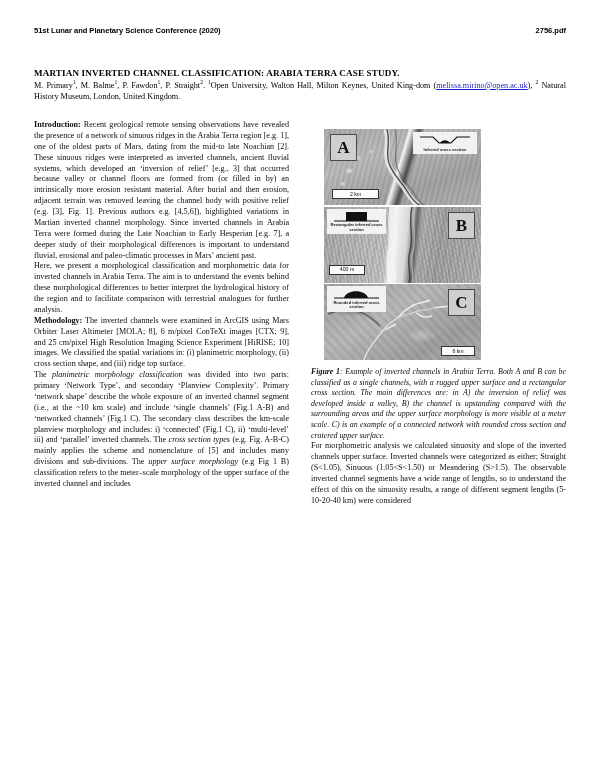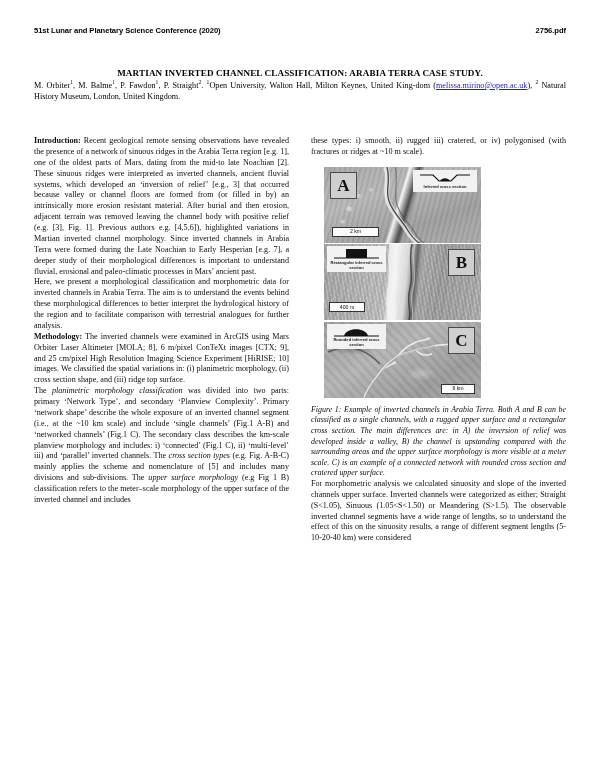--- a/index.html
+++ b/index.html
@@ -36,21 +36,21 @@
   .title-block {
     position: absolute;
     top: 68px;
     left: 34px;
     right: 34px;
   }
   .paper-title {
     font-family: "Liberation Serif", "DejaVu Serif", serif;
     font-weight: bold;
     font-size: 9.1px;
-    text-align: center;
+    text-align: left;
     letter-spacing: 0.15px;
     margin: 0 0 3px 0;
     color: #000;
   }
   .authors {
     font-size: 8.2px;
     line-height: 1.32;
     text-align: justify;
     text-align-last: left;
     margin: 0;
@@ -62,21 +62,21 @@
     line-height: 0;
   }
   .email-link {
     color: #2222cc;
     text-decoration: underline;
   }
 
   
   .col {
     position: absolute;
-    top: 136px;
+    top: 120px;
     width: 255px;
     font-size: 8.15px;
     line-height: 1.335;
     text-align: justify;
     color: #0d0d0d;
   }
   .col-left  { left: 34px; }
   .col-right { left: 311px; }
 
   .col p {
@@ -198,36 +198,36 @@
 
   .fig-caption {
     margin-top: 7px;
     font-size: 7.9px;
     line-height: 1.34;
     font-style: italic;
     text-align: justify;
     color: #0d0d0d;
   }
   .fig-caption .fig-num {
-    font-weight: normal;
+    font-weight: bold;
     font-style: italic;
   }
 </style>
 </head>
 <body>
 
 <div class="page-header">
   <span>51st Lunar and Planetary Science Conference (2020)</span>
   <span>2756.pdf</span>
 </div>
 
 <div class="title-block">
   <h1 class="paper-title">MARTIAN INVERTED CHANNEL CLASSIFICATION: ARABIA TERRA CASE STUDY.</h1>
   <p class="authors">
-    <span>M. Orbiter</span><sup>1</sup><span>, M. Balme</span><sup>1</sup><span>, P. Fawdon</span><sup>1</sup><span>, P. Straight</span><sup>2</sup><span>. </span><sup>1</sup><span>Open University, Walton Hall, Milton Keynes, United King-dom (</span><a class="email-link" href="#">melissa.mirino@open.ac.uk</a><span>), </span><sup>2</sup><span> Natural History Museum, London, United Kingdom.</span>
+    <span>M. Primary</span><sup>1</sup><span>, M. Balme</span><sup>1</sup><span>, P. Fawdon</span><sup>1</sup><span>, P. Straight</span><sup>2</sup><span>. </span><sup>1</sup><span>Open University, Walton Hall, Milton Keynes, United King-dom (</span><a class="email-link" href="#">melissa.mirino@open.ac.uk</a><span>), </span><sup>2</sup><span> Natural History Museum, London, United Kingdom.</span>
   </p>
 </div>
 
 <div class="col col-left">
 
   <p class="p-indent">
     <span class="run-in">Introduction:</span><span>  Recent geological remote sensing observations have revealed the presence of a network of sinuous ridges in the Arabia Terra region [e.g. 1], one of the oldest parts of Mars, dating from the mid-to late Noachian [2]. These sinuous ridges were interpreted as inverted channels, ancient fluvial systems, which developed an ‘inversion of relief’ [e.g., 3] that occurred because valley or channel floors are formed from (or filled in by) an intrinsically more erosion resistant material. After burial and then erosion, adjacent terrain was removed leaving the channel body with positive relief (e.g. [3], Fig. 1]. Previous authors e.g. [4,5,6]), highlighted variations in Martian inverted channel morphology. Since inverted channels in Arabia Terra were formed during the Late Noachian to Early Hesperian [e.g. 7], a deeper study of their morphological differences is important to understand fluvial, erosional and paleo-climatic processes in Mars’ ancient past.</span>
   </p>
 
   <p>Here, we present a morphological classification and morphometric data for inverted channels in Arabia Terra. The aim is to understand the events behind these morphological differences to better interpret  the hydrological history of the region and to facilitate comparison with terrestrial analogues for further analysis.</p>
@@ -237,21 +237,20 @@
   </p>
 
   <p>
     <span>The </span><span class="it">planimetric morphology classification</span><span>  was divided into two parts: primary ‘Network Type’, and secondary ‘Planview Complexity’. Primary ‘network shape’ describe the whole exposure of an inverted channel segment (i.e., at the ~10 km scale) and include ‘single channels’ (Fig.1 A-B) and ‘networked channels’ (Fig.1 C). The secondary class describes the km-scale planview morphology and includes: i) ‘connected’ (Fig.1 C), ii) ‘multi-level’ iii) and ‘parallel’ inverted channels. The </span><span class="it">cross section types</span><span> (e.g. Fig. A-B-C) mainly applies the scheme and nomenclature of [5] and includes many divisions and sub-divisions. The </span><span class="it">upper surface morphology</span><span> (e.g Fig 1 B) classification refers to the  meter–scale morphology of the upper surface of the inverted channel and includes</span>
   </p>
 
 </div>
 
 <div class="col col-right">
 
-  <p>these types: i) smooth, ii) rugged  iii) cratered, or iv) polygonised (with fractures or ridges at ~10 m scale).</p>
 
   <div class="figure">
     <div class="fig-stack">
 
       <div class="panel terrain-a">
         <svg class="channel-svg" viewBox="0 0 157 76" preserveAspectRatio="none">
           <path d="M62,0 C66,14 60,24 64,34 C68,46 76,52 82,62 C86,69 90,73 94,76" fill="none" stroke="#ededed" stroke-width="5" opacity="0.85"></path>
           <path d="M63,0 C67,14 61,24 65,34 C69,46 77,52 83,62 C87,69 91,73 95,76" fill="none" stroke="#3c3c3c" stroke-width="1.4" opacity="0.9"></path>
           <path d="M71,0 C75,12 69,26 73,38 C77,50 85,56 91,66 C94,71 97,74 100,76" fill="none" stroke="#565656" stroke-width="1.1" opacity="0.7"></path>
         </svg>

